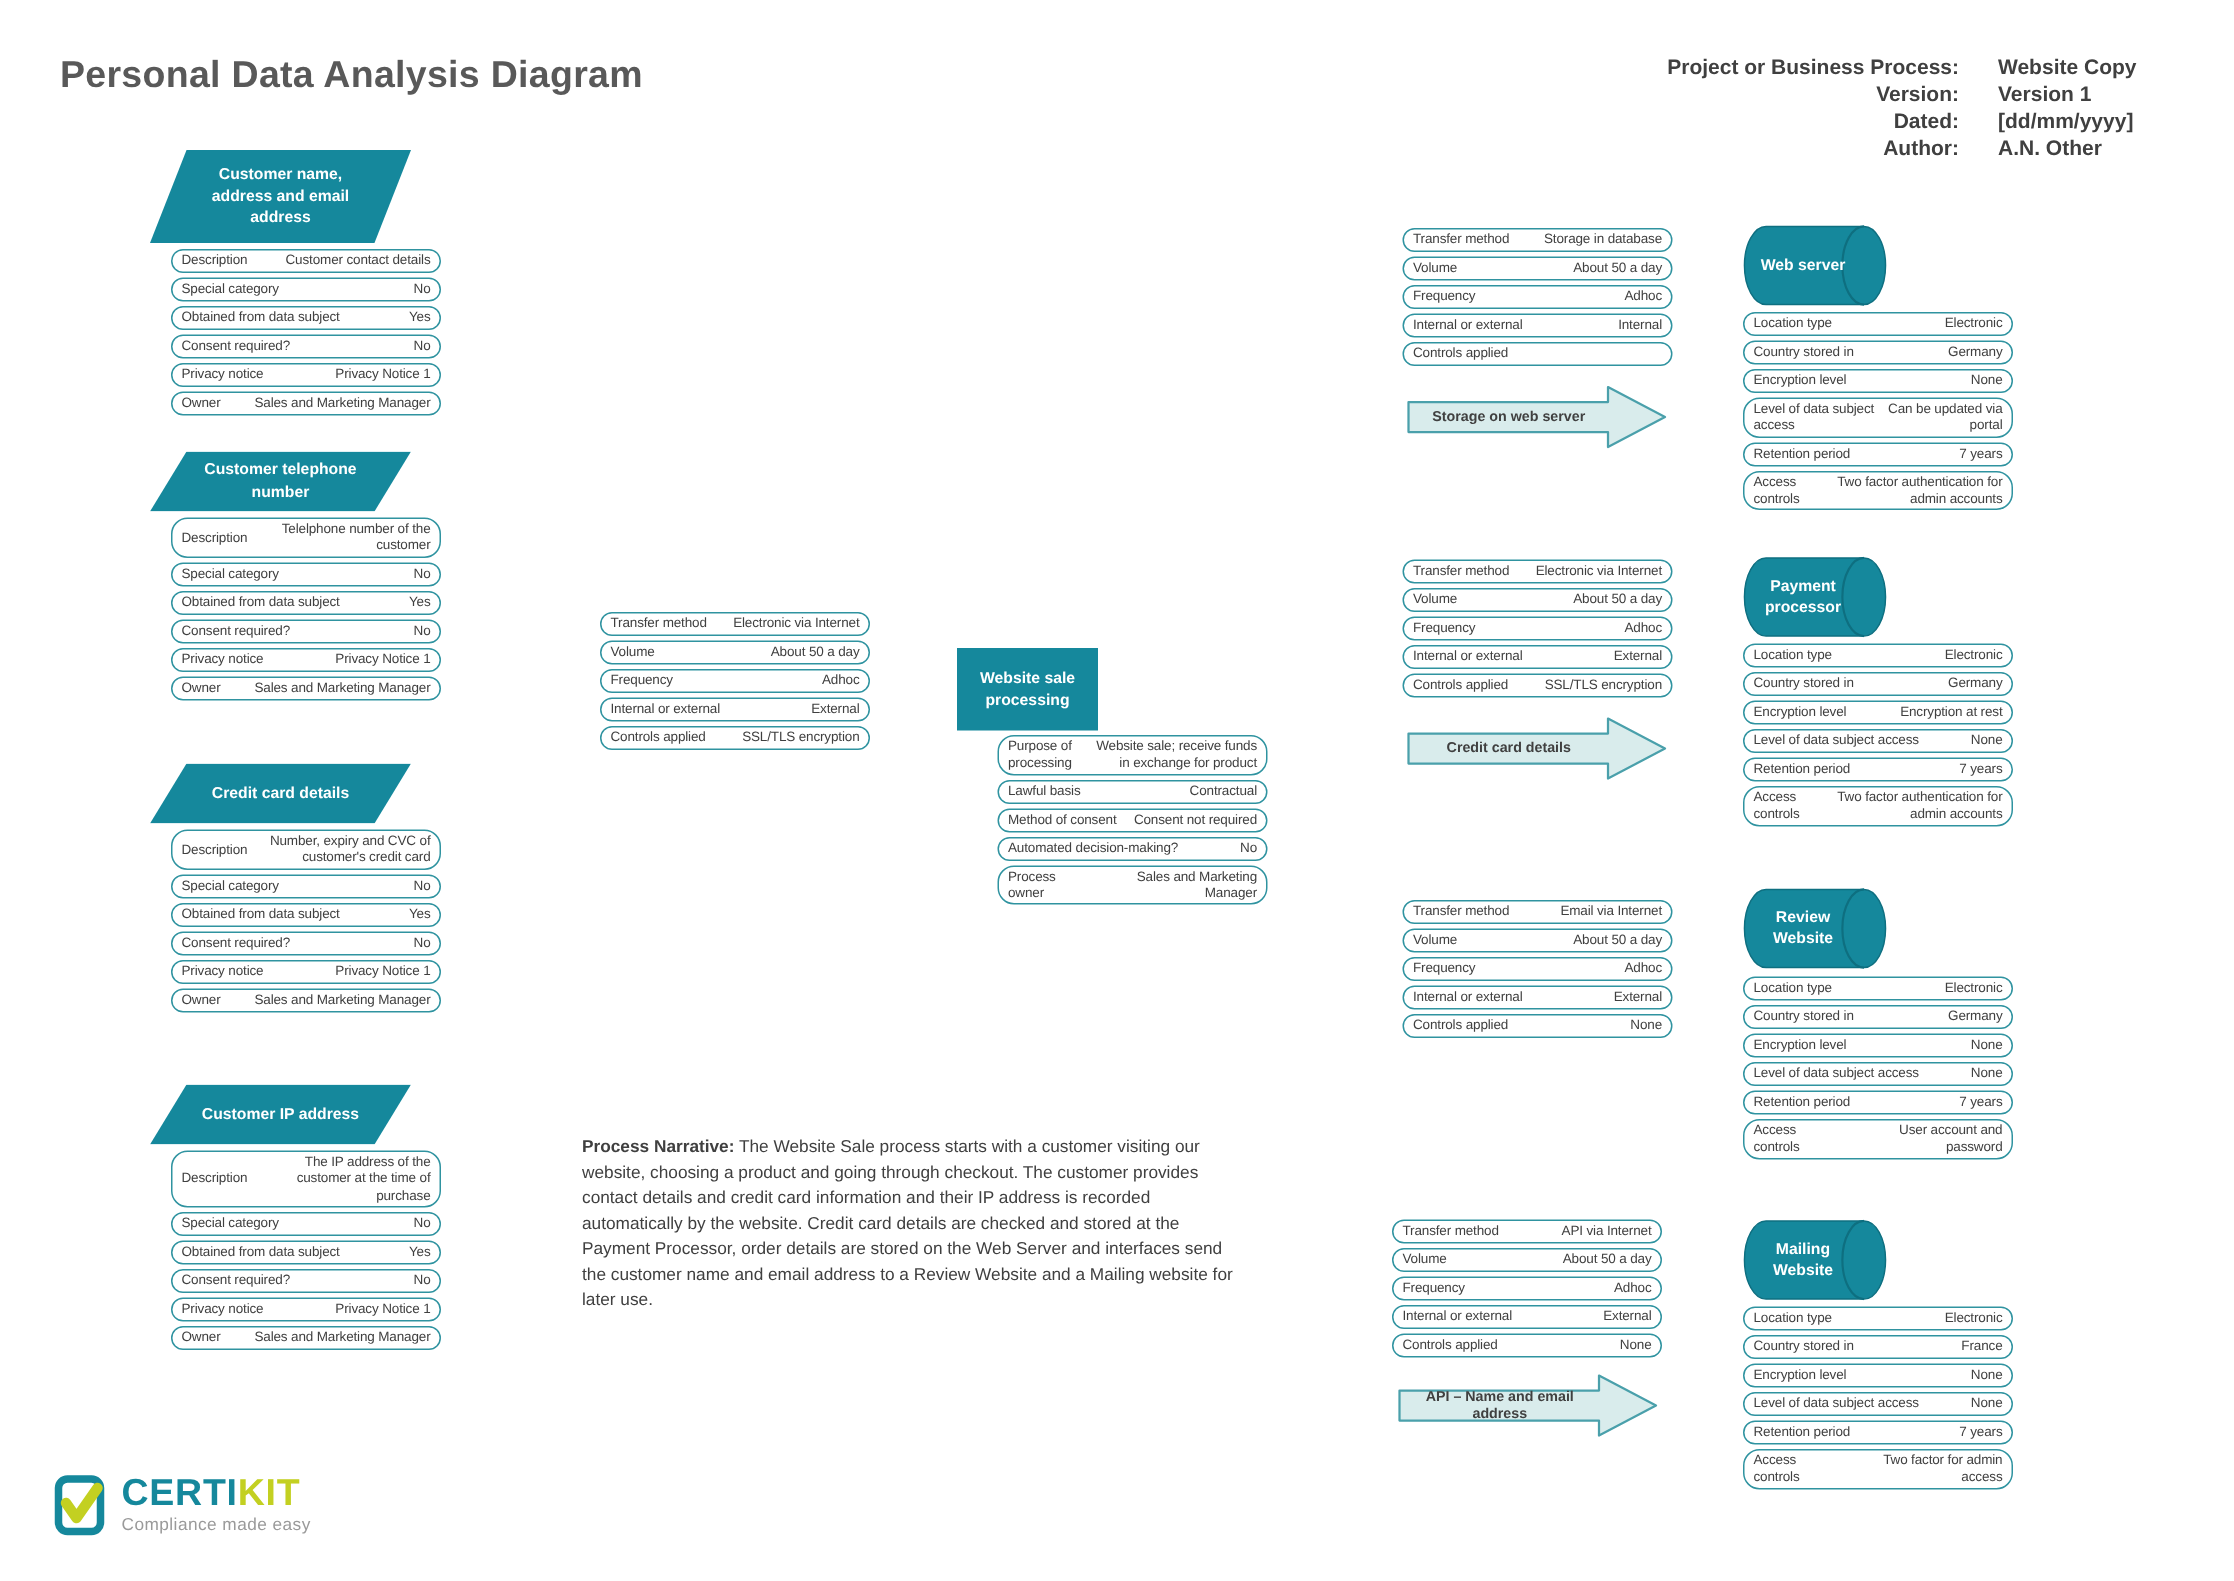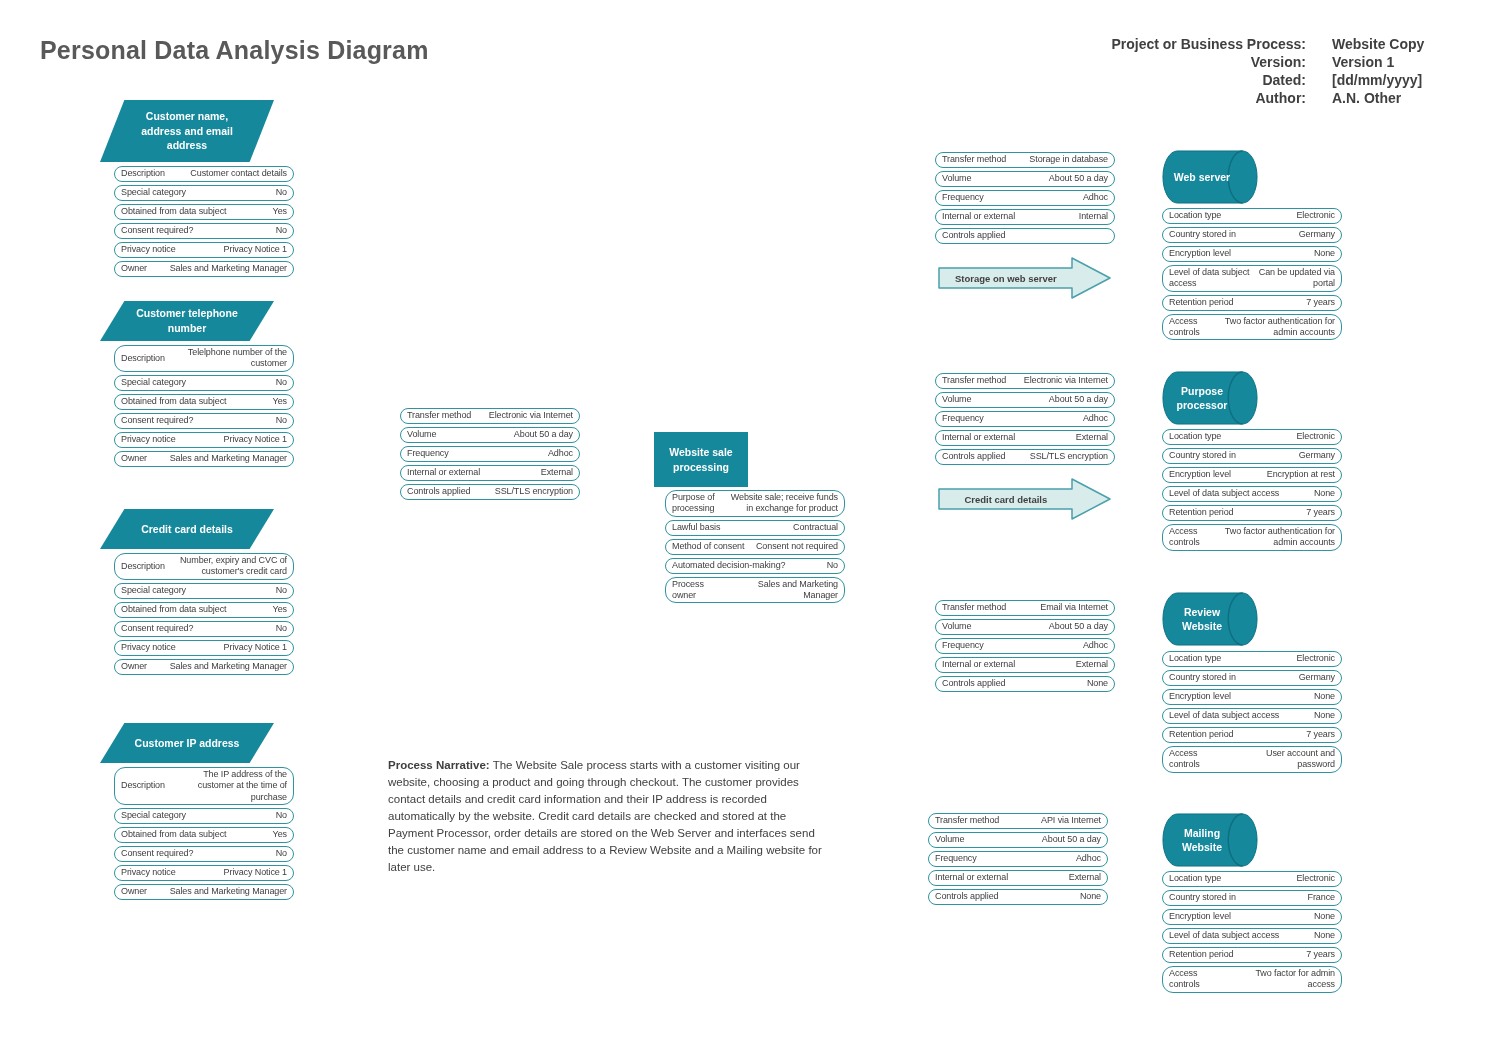--- a/index.html
+++ b/index.html
@@ -225,21 +225,21 @@
       <div class="row">
         <span class="rl">Internal or external</span>
         <span class="rv">External</span>
       </div>
       <div class="row">
         <span class="rl">Controls applied</span>
         <span class="rv">SSL/TLS encryption</span>
       </div>
     </div>
 
-  <div class="proc-box" style="left:654px; top:432px;">
+  <div class="proc-box" style="left:638px; top:432px;">
     <span>Website sale processing</span>
   </div>
   <div class="rows abs" style="left:665px; top:490px; width:180px;">
       <div class="row">
         <span class="rl">Purpose of processing</span>
         <span class="rv">Website sale; receive funds in exchange for product</span>
       </div>
       <div class="row">
         <span class="rl">Lawful basis</span>
         <span class="rv">Contractual</span>
@@ -348,21 +348,21 @@
     <svg viewBox="0 0 174 44" preserveAspectRatio="none">
       <polygon points="1,12 134,12 134,2 172,22 134,42 134,32 1,32" fill="#D9ECEC" stroke="#4AA0AB" stroke-width="1.5" stroke-linejoin="round"></polygon>
     </svg>
     <span class="arrow-label">Credit card details</span>
   </div>
   <div class="cyl" style="left:1162px; top:371px;">
     <svg viewBox="0 0 100 56" preserveAspectRatio="none">
       <path d="M 16 1 L 84 1 A 15 27 0 0 1 84 55 L 16 55 A 15 27 0 0 1 16 1 Z" fill="#15889C" stroke="#0E6F80" stroke-width="1"></path>
       <path d="M 84 1 A 15 27 0 0 0 84 55" fill="none" stroke="#0E6F80" stroke-width="1.5"></path>
     </svg>
-    <span class="cyl-label">Purpose processor</span>
+    <span class="cyl-label">Payment processor</span>
   </div>
   <div class="rows abs" style="left:1162px; top:429px; width:180px;">
       <div class="row">
         <span class="rl">Location type</span>
         <span class="rv">Electronic</span>
       </div>
       <div class="row">
         <span class="rl">Country stored in</span>
         <span class="rv">Germany</span>
       </div>
@@ -455,20 +455,26 @@
       </div>
       <div class="row">
         <span class="rl">Internal or external</span>
         <span class="rv">External</span>
       </div>
       <div class="row">
         <span class="rl">Controls applied</span>
         <span class="rv">None</span>
       </div>
     </div>
+  <div class="arrow" style="left:932px; top:915px; width:174px; height:44px;">
+    <svg viewBox="0 0 174 44" preserveAspectRatio="none">
+      <polygon points="1,12 134,12 134,2 172,22 134,42 134,32 1,32" fill="#D9ECEC" stroke="#4AA0AB" stroke-width="1.5" stroke-linejoin="round"></polygon>
+    </svg>
+    <span class="arrow-label">API – Name and email address</span>
+  </div>
   <div class="cyl" style="left:1162px; top:813px;">
     <svg viewBox="0 0 100 56" preserveAspectRatio="none">
       <path d="M 16 1 L 84 1 A 15 27 0 0 1 84 55 L 16 55 A 15 27 0 0 1 16 1 Z" fill="#15889C" stroke="#0E6F80" stroke-width="1"></path>
       <path d="M 84 1 A 15 27 0 0 0 84 55" fill="none" stroke="#0E6F80" stroke-width="1.5"></path>
     </svg>
     <span class="cyl-label">Mailing Website</span>
   </div>
   <div class="rows abs" style="left:1162px; top:871px; width:180px;">
       <div class="row">
         <span class="rl">Location type</span>
@@ -489,14 +495,24 @@
       <div class="row">
         <span class="rl">Retention period</span>
         <span class="rv">7 years</span>
       </div>
       <div class="row">
         <span class="rl">Access controls</span>
         <span class="rv">Two factor for admin access</span>
       </div>
     </div>
 
+  <div class="logo">
+    <svg width="36" height="42" viewBox="0 0 36 42">
+      <rect x="3" y="4" width="28" height="35" rx="6" fill="#ffffff" stroke="#15889C" stroke-width="5"></rect>
+      <polyline points="8,20 15,30 29,10" fill="none" stroke="#C3D021" stroke-width="7" stroke-linecap="round" stroke-linejoin="round"></polyline>
+    </svg>
+    <div class="logo-text">
+      <div class="brand"><span class="brand-teal">CERTI</span><span class="brand-lime">KIT</span></div>
+      <div class="tagline">Compliance made easy</div>
+    </div>
+  </div>
 
 </div>
 
 </body></html>

